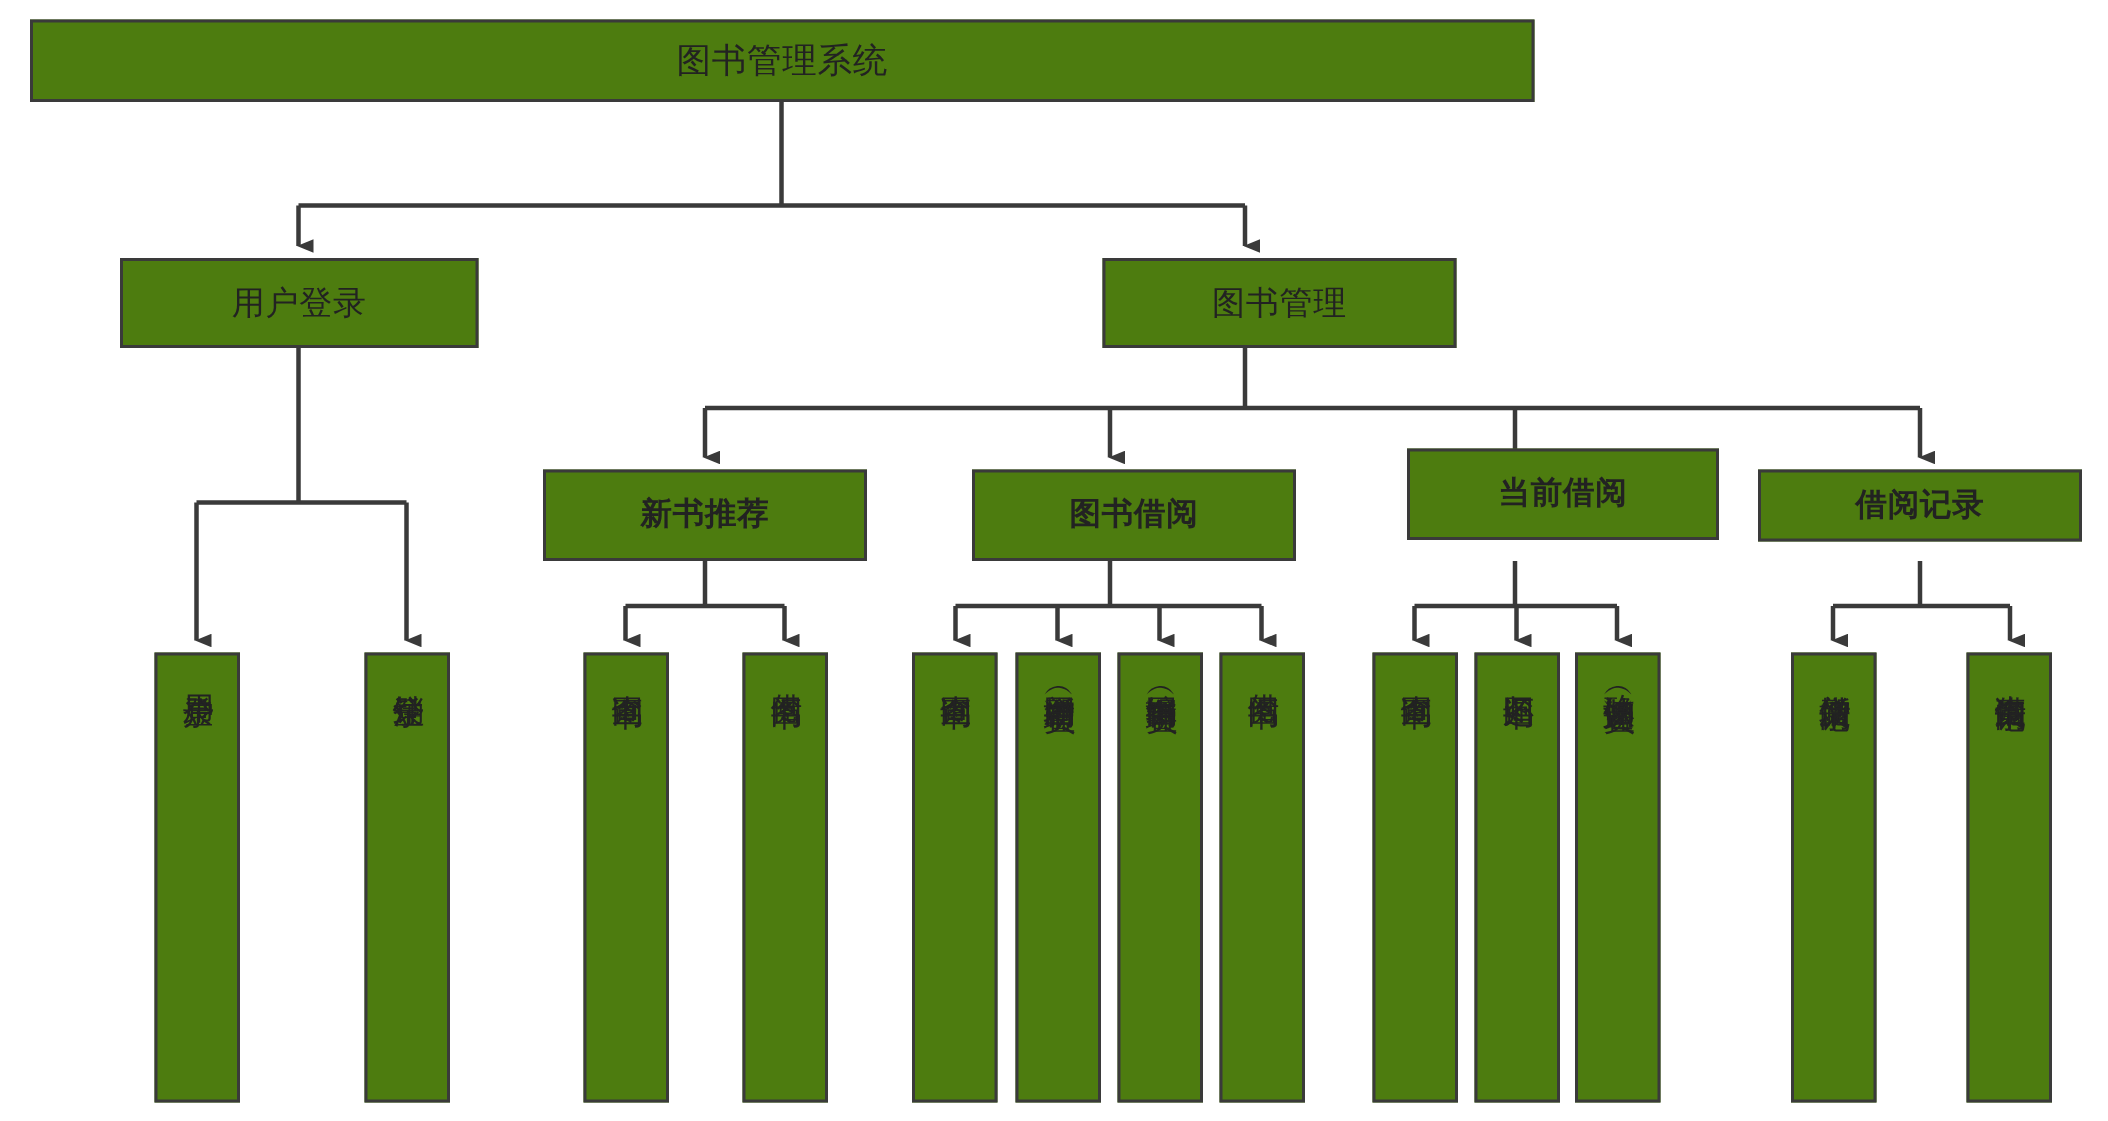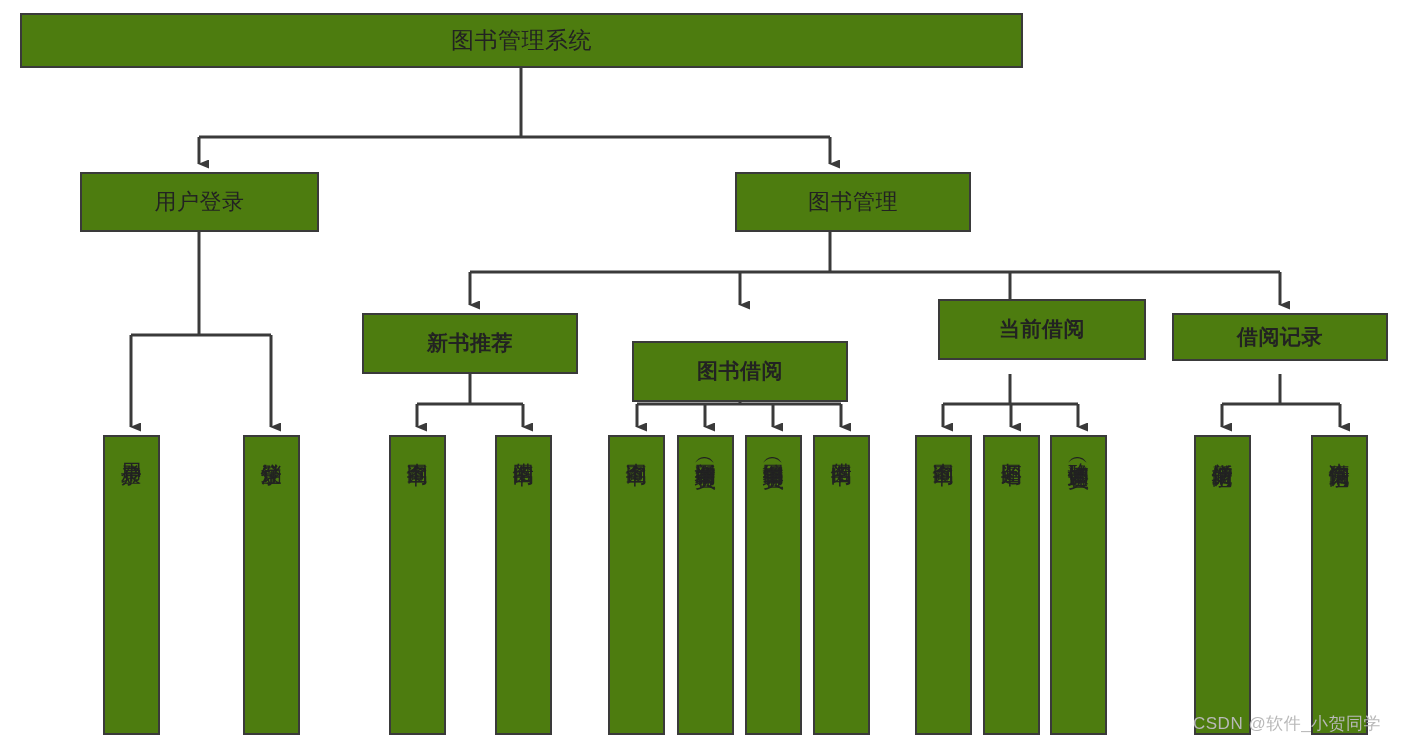--- a/index.html
+++ b/index.html
@@ -137,21 +137,21 @@
   <div class="node level-1" style="left:80px; top:172px; width:239px; height:60px;">
     <span class="node-label">用户登录</span>
   </div>
   <div class="node level-1" style="left:711px; top:172px; width:236px; height:60px;margin-left:24px;">
     <span class="node-label">图书管理</span>
   </div>
 
   <div class="node level-2" style="left:362px; top:313px; width:216px; height:61px;">
     <span class="node-label">新书推荐</span>
   </div>
-  <div class="node level-2" style="left:632px; top:313px; width:216px; height:61px;margin-top:28px;">
+  <div class="node level-2" style="left:648px; top:313px; width:216px; height:61px;">
     <span class="node-label">图书借阅</span>
   </div>
   <div class="node level-2" style="left:902px; top:299px; width:208px; height:61px;margin-left:36px;">
     <span class="node-label">当前借阅</span>
   </div>
   <div class="node level-2" style="left:1172px; top:313px; width:216px; height:48px;">
     <span class="node-label">借阅记录</span>
   </div>
 
   <div class="node leaf" style="left:103px; top:435px; width:57px; height:300px;">
@@ -191,15 +191,14 @@
     <span class="node-label">确认归还（管理员）</span>
   </div>
 
   <div class="node leaf" style="left:1194px; top:435px; width:57px; height:300px;">
     <span class="node-label">新增借阅记录</span>
   </div>
   <div class="node leaf" style="left:1311px; top:435px; width:57px; height:300px;">
     <span class="node-label">查询借阅记录</span>
   </div>
 
-  <div id="watermark">CSDN @软件_小贺同学</div>
 
 </div>
 
 </body></html>

